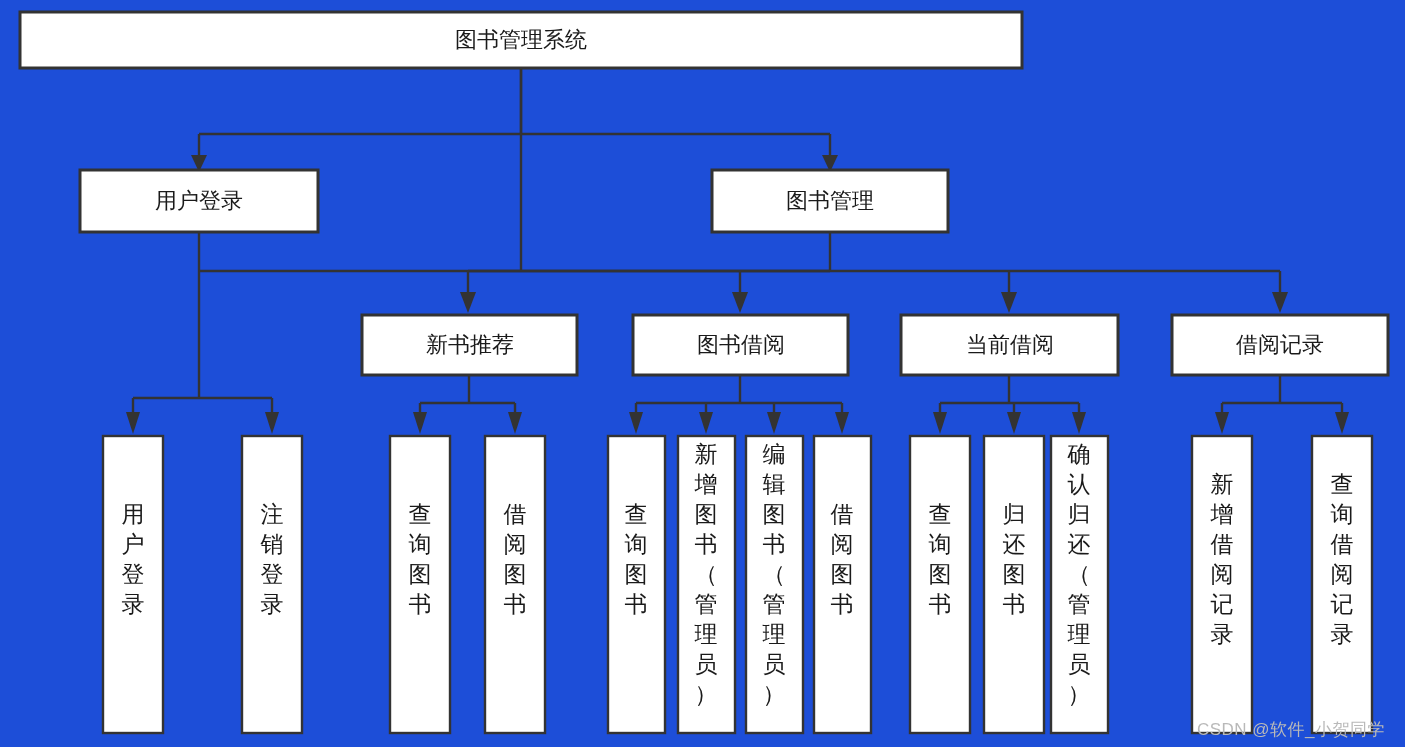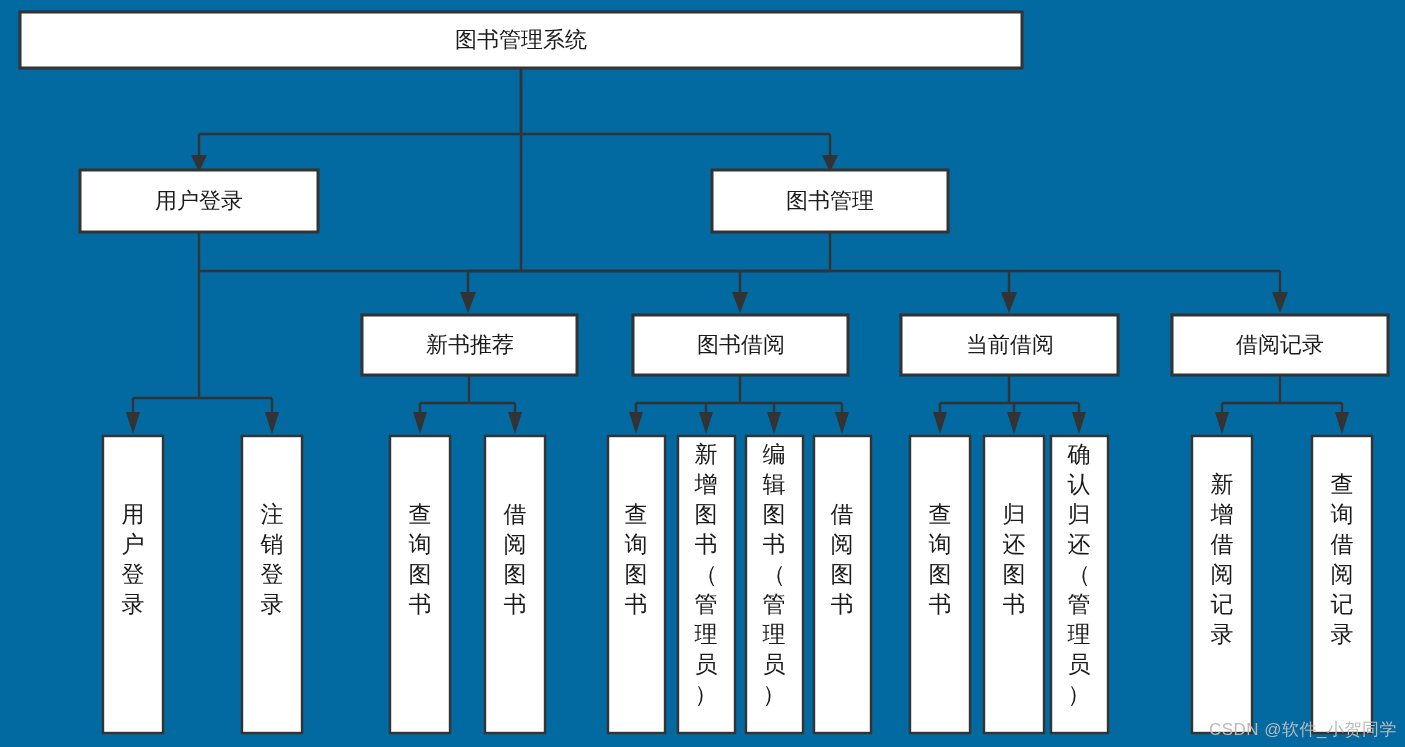--- a/index.html
+++ b/index.html
@@ -10,21 +10,21 @@
   body {
     width: 1405px;
     height: 747px;
     font-family: "Liberation Sans", sans-serif;
     overflow: hidden;
   }
   #diagram-root {
     position: relative;
     width: 1405px;
     height: 747px;
-    background: #0369a1;
+    background: #1d4ed8;
   }
   svg#diagram-svg {
     position: absolute;
     top: 0;
     left: 0;
     width: 1405px;
     height: 747px;
   }
   .node-box {
     fill: #ffffff;
@@ -53,21 +53,21 @@
     dominant-baseline: middle;
   }
   .node-label-v {
     font-family: "Liberation Sans", sans-serif;
     font-size: 23px;
     fill: #1a1a1a;
     text-anchor: middle;
   }
   .watermark-text {
     position: absolute;
-    right: 8px;
+    right: 20px;
     bottom: 6px;
     font-family: "Liberation Sans", sans-serif;
     font-size: 17px;
     color: #b9b9b9;
     white-space: nowrap;
     letter-spacing: 0.5px;
   }
 </style>
 </head>
 <body>

